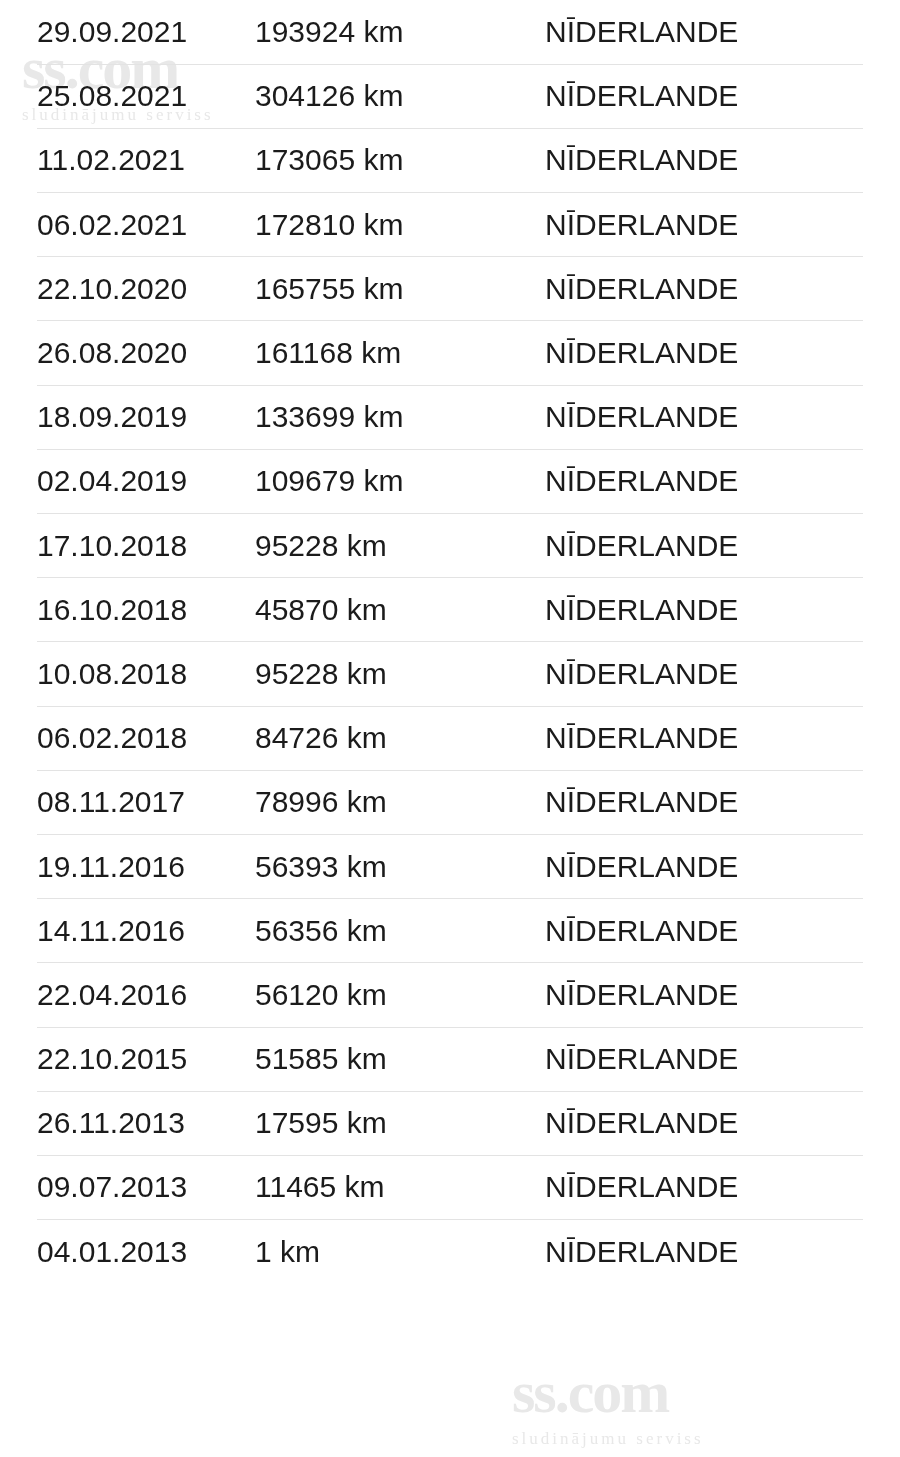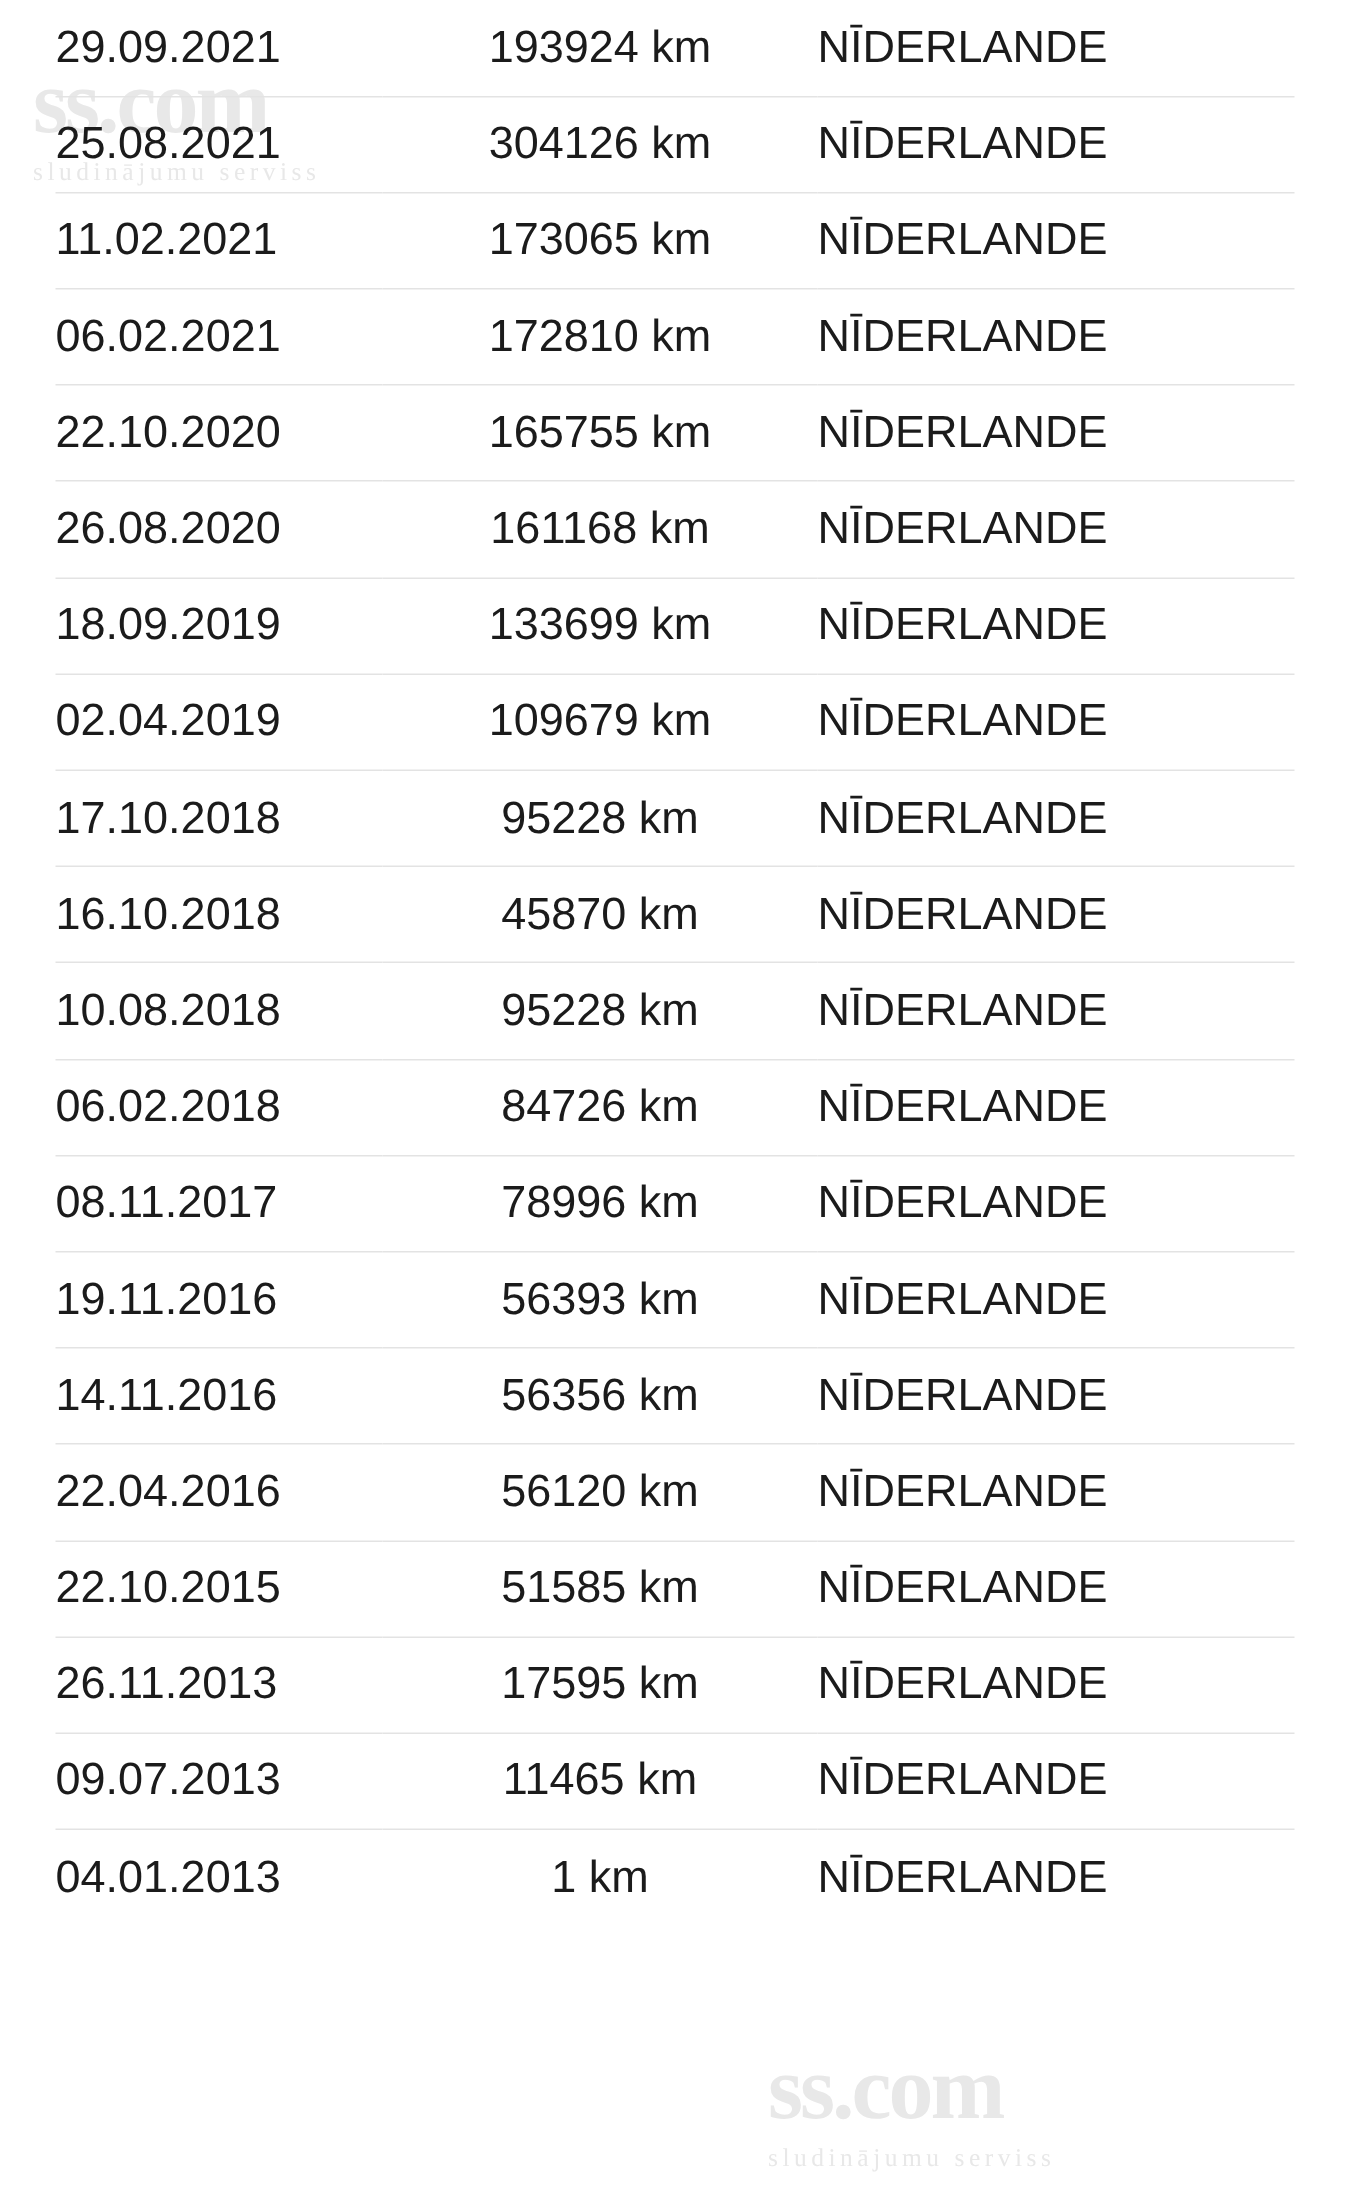--- a/index.html
+++ b/index.html
@@ -78,21 +78,21 @@
     white-space: nowrap;
   }
 
   td.col-date {
     width: 218px;
     text-align: left;
     padding-right: 0;
   }
   td.col-odo {
     width: 290px;
-    text-align: center;
+    text-align: left;
     padding-left: 28px;
   }
   td.col-country {
     width: 318px;
     text-align: left;
     padding-left: 0;
     margin-top: 18px;
   }
 </style>
 </head>

